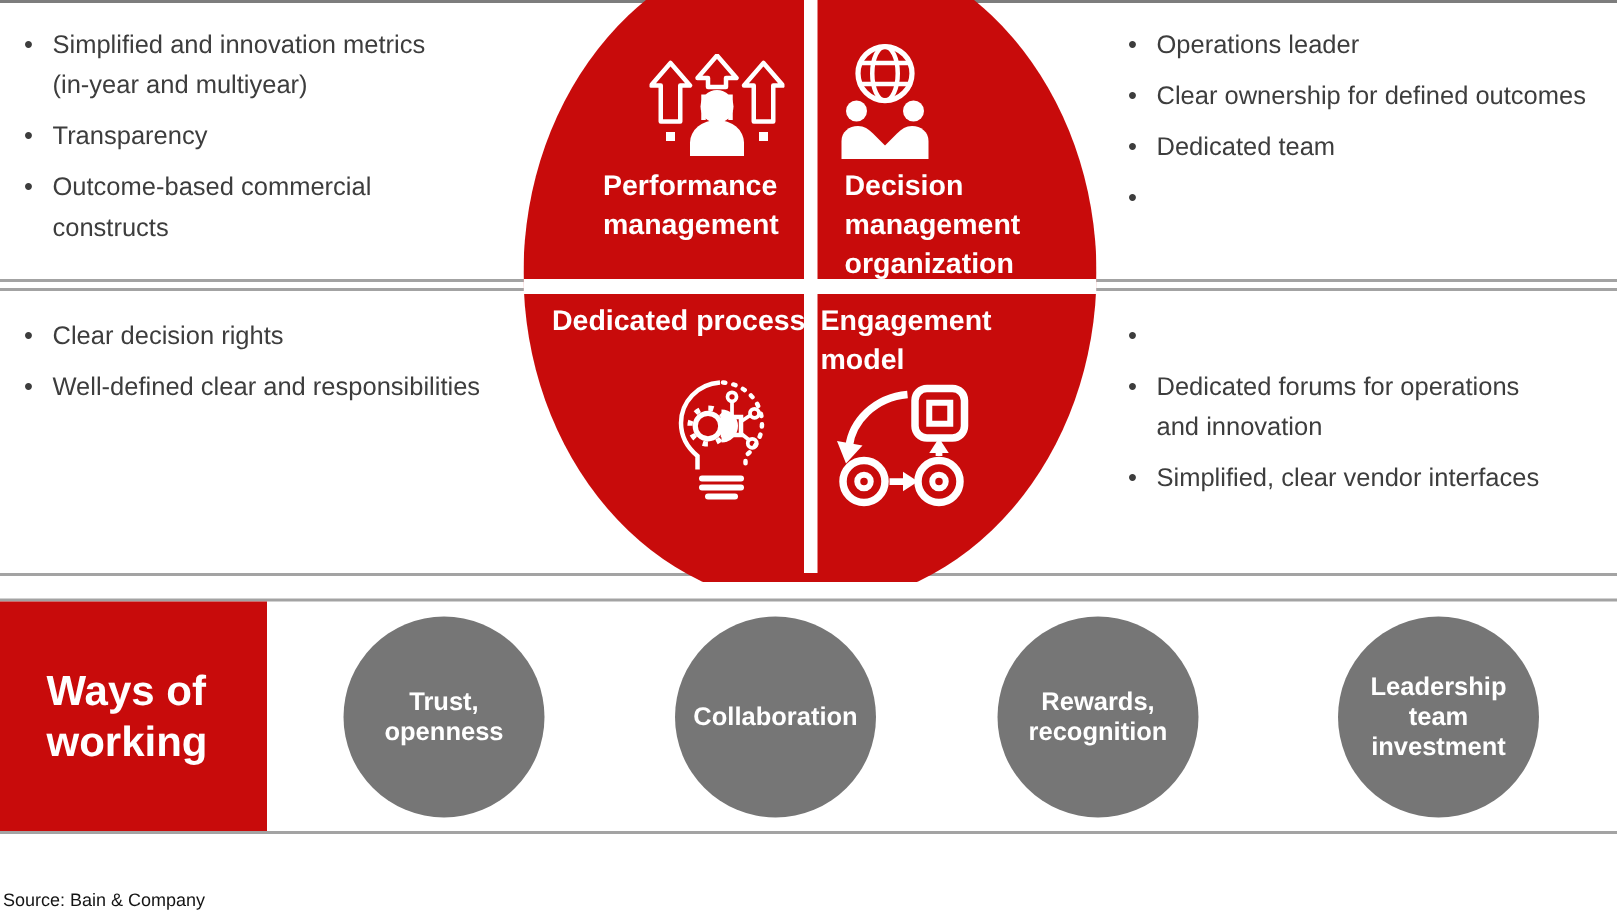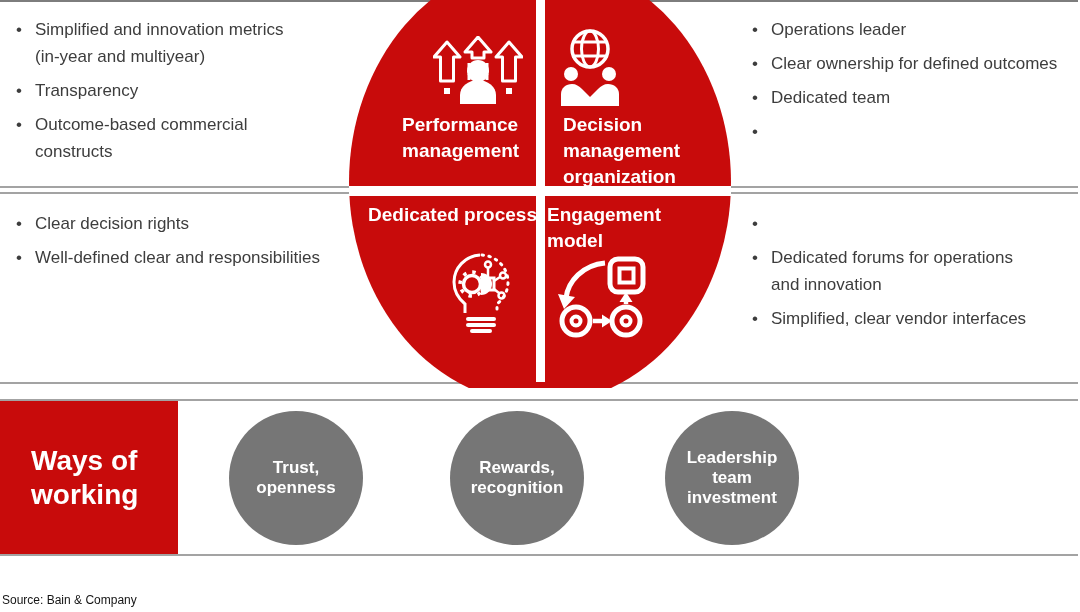--- a/index.html
+++ b/index.html
@@ -211,20 +211,23 @@
     <div class="wow-text">Ways of
 working</div>
   </div>
   <div class="band-circles">
 
       <div class="band-circle">
         <span>Trust,
 openness</span>
       </div>
 
+      <div class="band-circle">
+        <span>Collaboration</span>
+      </div>
 
       <div class="band-circle">
         <span>Rewards,
 recognition</span>
       </div>
 
       <div class="band-circle">
         <span>Leadership
 team
 investment</span>

